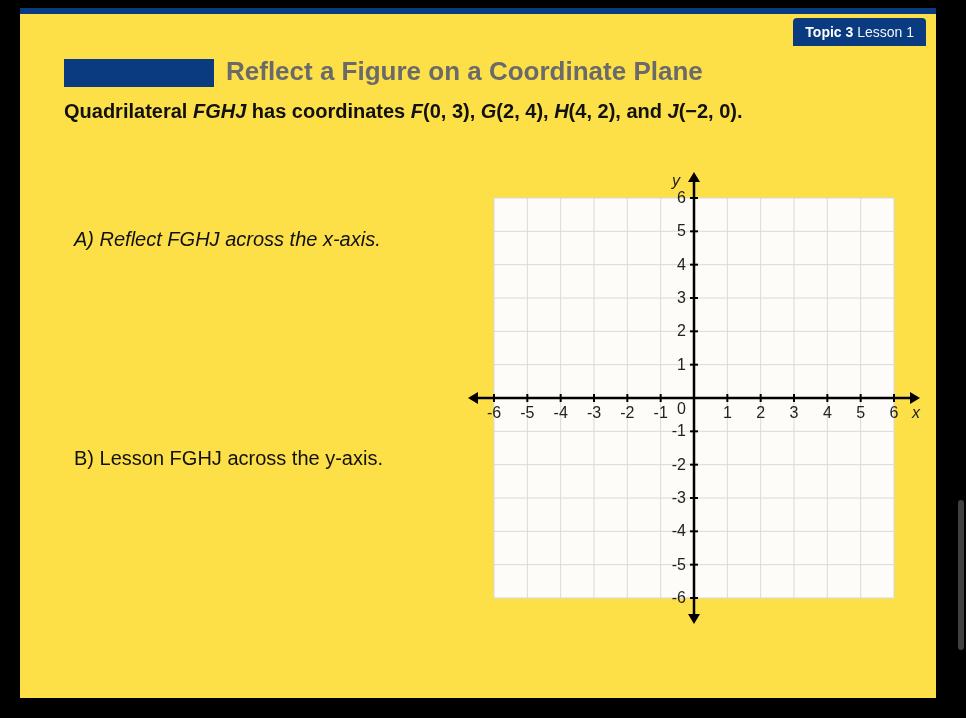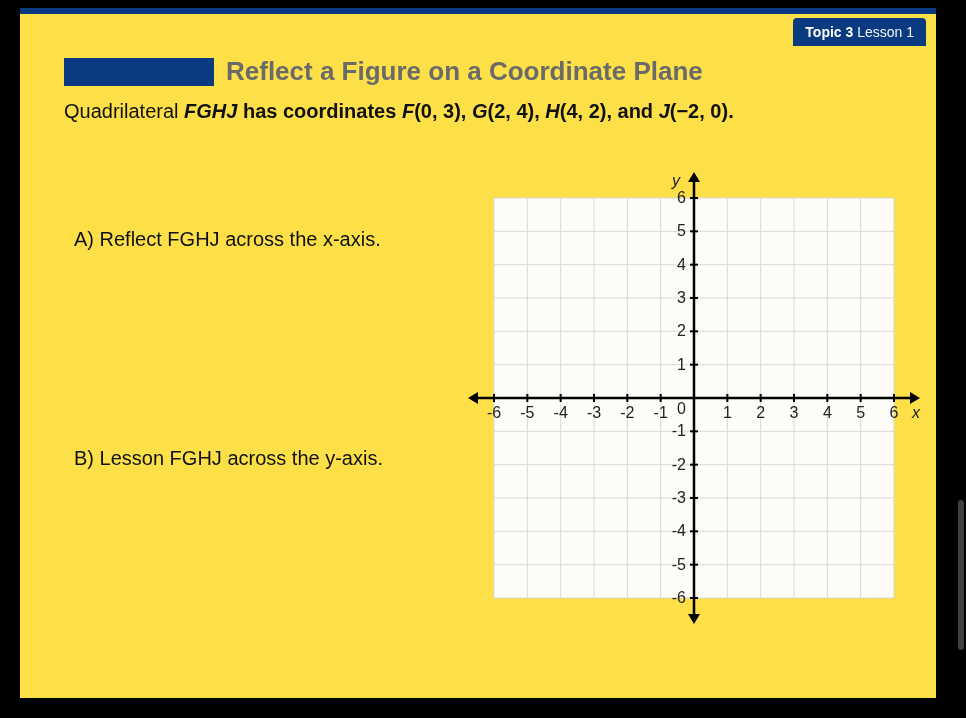--- a/index.html
+++ b/index.html
@@ -36,21 +36,21 @@
   }
   .tab .bold { font-weight: 700; }
   .tab .light { font-weight: 400; opacity: .95; }
 
   .header {
     position: absolute;
     top: 48px;
     left: 44px;
     right: 20px;
     display: flex;
-    align-items: center;
+    align-items: flex-end;
     gap: 12px;
   }
   .accent-box {
     width: 150px;
     height: 28px;
     background: #0a3a7f;
   }
   .title {
     color: #6a6a6a;
     font-size: 26px;
@@ -59,39 +59,39 @@
 
   .problem {
     position: absolute;
     top: 92px;
     left: 44px;
     right: 30px;
     font-size: 20px;
     color: #111;
     font-weight: 700;
   }
-  .problem .pre { font-weight: 400; }
+  .problem .pre { font-weight: 700; }
   .problem i { font-style: italic; font-weight: 700; text-align: right; }
 
   .body {
     position: absolute;
     top: 160px;
     left: 44px;
     right: 30px;
     bottom: 20px;
   }
   .prompts {
     position: absolute;
     left: 10px;
     top: 60px;
     width: 360px;
     font-size: 20px;
     color: #111;
   }
-  .prompt-a { margin-bottom: 196px; }
+  .prompt-a { margin-bottom: 196px; font-style: italic; }
 
   .chart-wrap {
     position: absolute;
     left: 400px;
     top: 0;
     width: 460px;
     height: 460px;
   }
   svg { display:block; }
 

